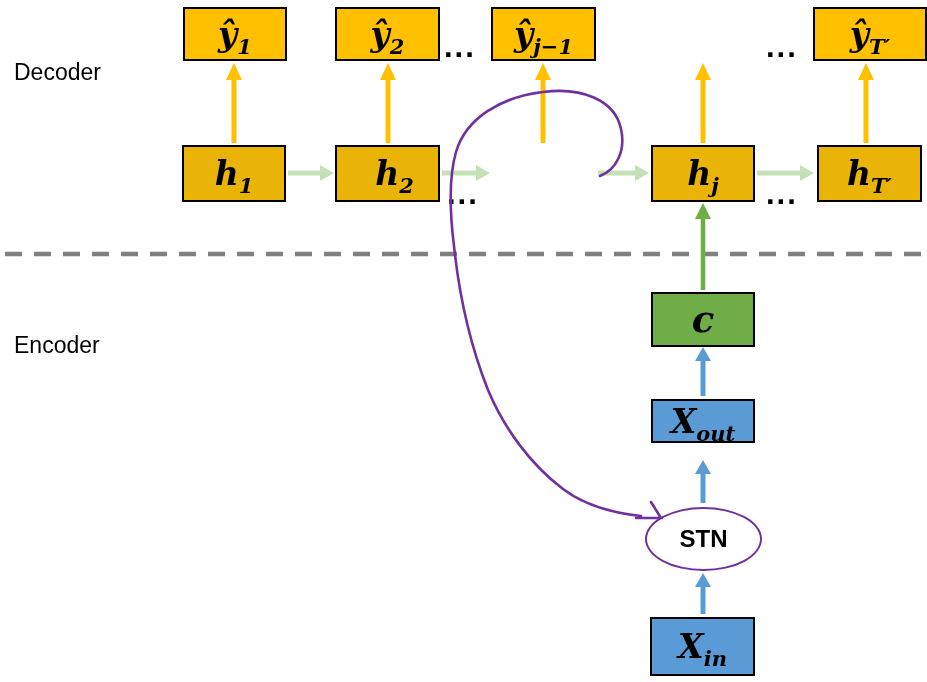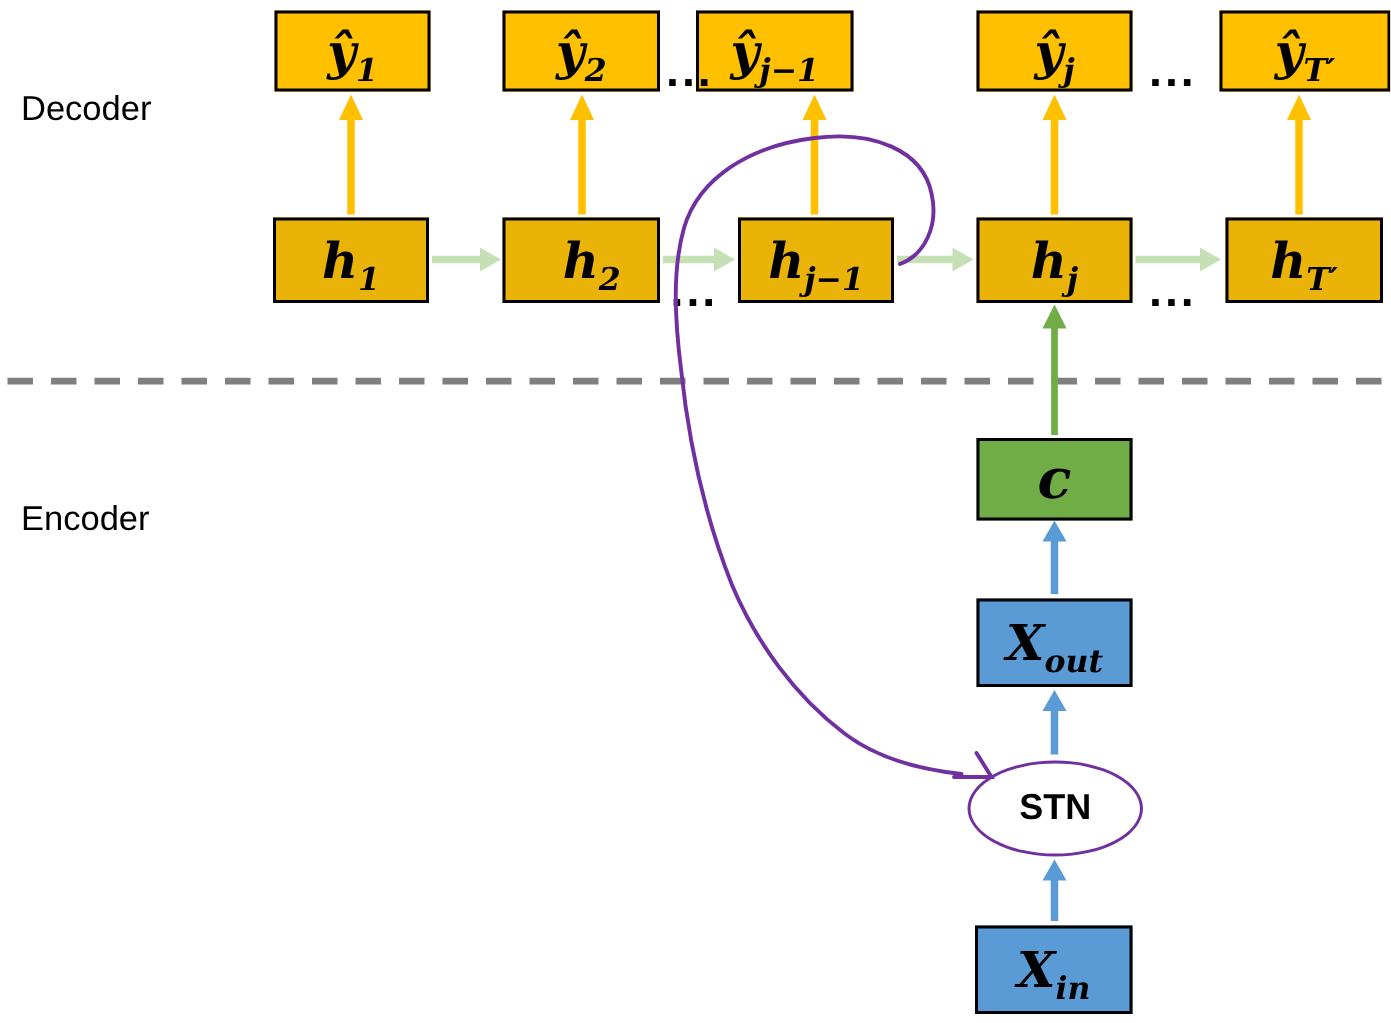--- a/index.html
+++ b/index.html
@@ -55,55 +55,49 @@
 
   <div class="seclabel" style="left:14px; top:61px;">Decoder</div>
   <div class="seclabel" style="left:14px; top:334px;">Encoder</div>
 
   <div class="box gold" style="left:183px; top:7px; width:104px; height:54px;align-items:center;">
     <span class="mathlabel"><span>ŷ</span><span class="sub">1</span></span>
   </div>
   <div class="box gold" style="left:335px; top:7px; width:105px; height:54px;">
     <span class="mathlabel"><span>ŷ</span><span class="sub">2</span></span>
   </div>
-  <div class="box gold" style="left:464px; top:7px; width:105px; height:54px;">
+  <div class="box gold" style="left:491px; top:7px; width:105px; height:54px;">
     <span class="mathlabel"><span>ŷ</span><span class="sub">j−1</span></span>
-  </div>
-  <div class="box gold" style="left:651px; top:7px; width:104px; height:54px;">
-    <span class="mathlabel"><span>ŷ</span><span class="sub">j</span></span>
   </div>
   <div class="box gold" style="left:813px; top:7px; width:114px; height:54px;">
     <span class="mathlabel"><span>ŷ</span><span class="sub">T′</span></span>
   </div>
 
   <div class="box lightgreen" style="left:182px; top:145px; width:104px; height:57px;">
     <span class="mathlabel"><span>h</span><span class="sub">1</span></span>
   </div>
   <div class="box lightgreen" style="left:335px; top:145px; width:105px; height:57px;padding-left:14px;">
     <span class="mathlabel"><span>h</span><span class="sub">2</span></span>
-  </div>
-  <div class="box lightgreen" style="left:492px; top:145px; width:104px; height:57px;">
-    <span class="mathlabel"><span>h</span><span class="sub">j−1</span></span>
   </div>
   <div class="box lightgreen" style="left:651px; top:145px; width:104px; height:57px;">
     <span class="mathlabel"><span>h</span><span class="sub">j</span></span>
   </div>
   <div class="box lightgreen" style="left:817px; top:145px; width:105px; height:57px;">
     <span class="mathlabel"><span>h</span><span class="sub">T′</span></span>
   </div>
 
   <div class="dots" style="left:444px; top:31px;">...</div>
   <div class="dots" style="left:766px; top:31px;">...</div>
   <div class="dots" style="left:447px; top:178px;">...</div>
   <div class="dots" style="left:766px; top:178px;">...</div>
 
   <div class="box green" style="left:651px; top:292px; width:104px; height:55px;">
     <span class="mathlabel ctxlabel">c</span>
   </div>
-  <div class="box blue" style="left:651px; top:399px; width:104px; height:59px;">
+  <div class="box blue" style="left:651px; top:399px; width:104px; height:44px;">
     <span class="mathlabel"><span>X</span><span class="sub">out</span></span>
   </div>
   <div class="stn-ellipse">
     <span class="stn-text">STN</span>
   </div>
   <div class="box blue" style="left:650px; top:617px; width:105px; height:59px;">
     <span class="mathlabel"><span>X</span><span class="sub">in</span></span>
   </div>
 
   <svg class="overlay" viewBox="0 0 927 682">

